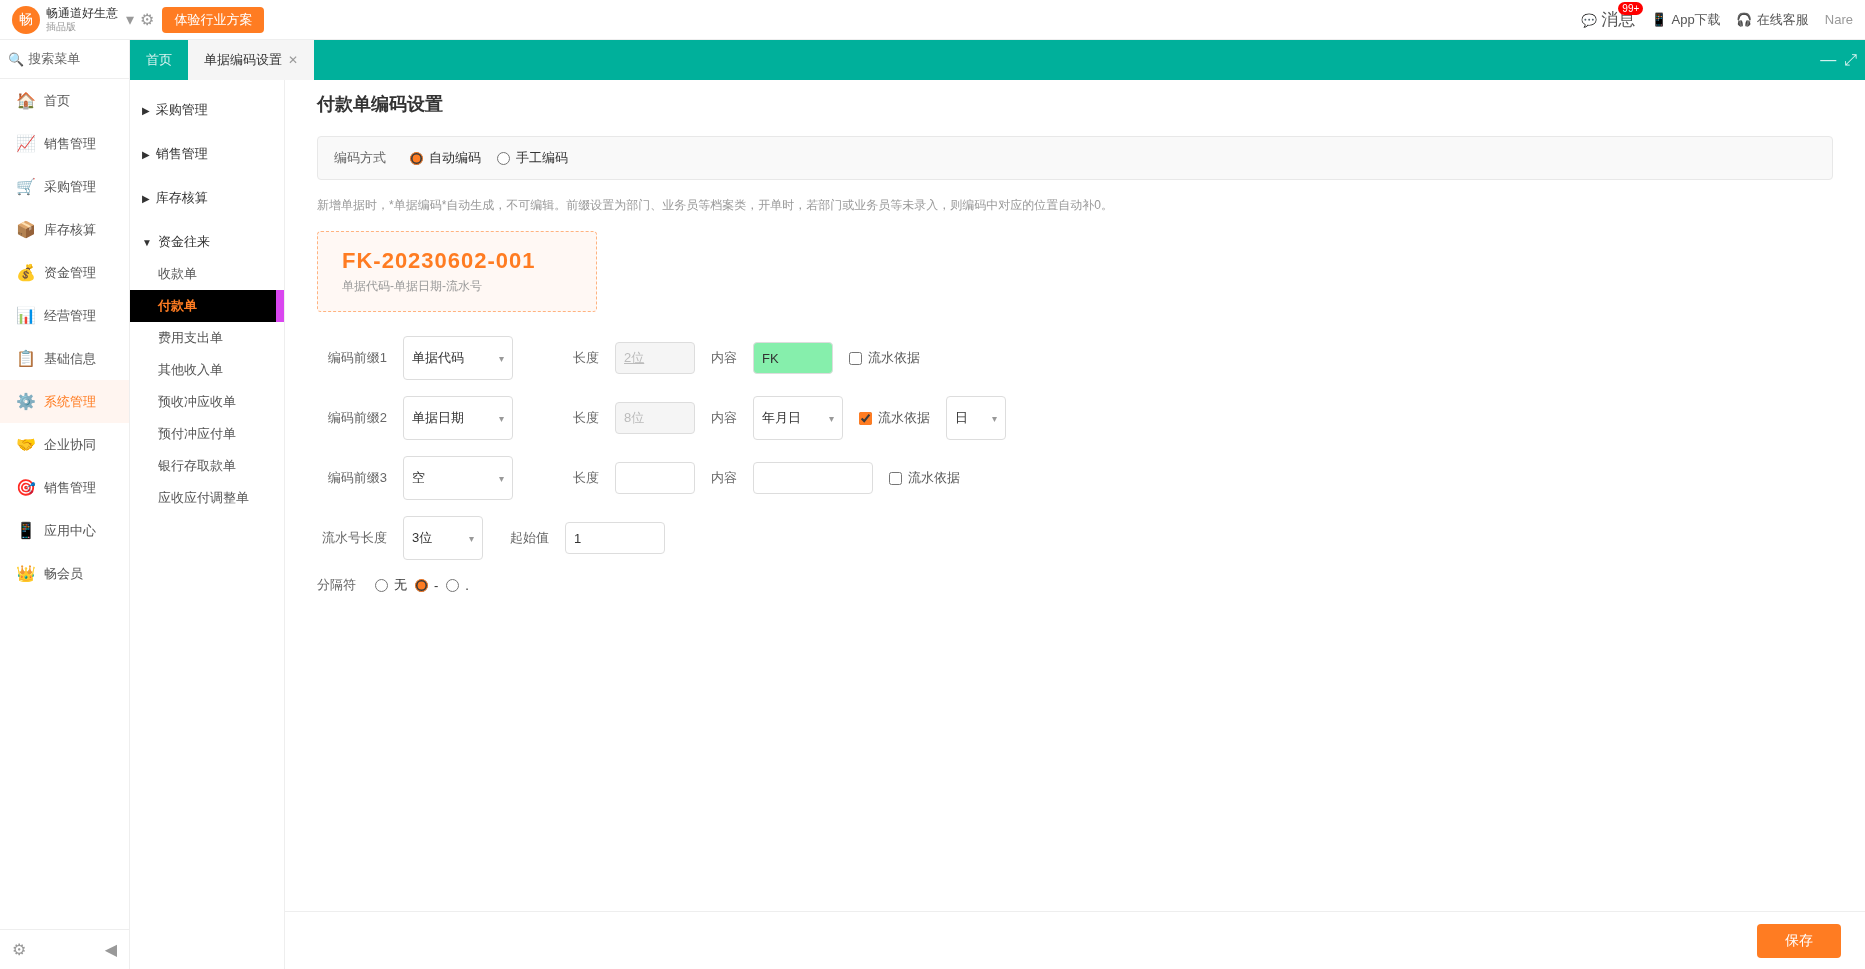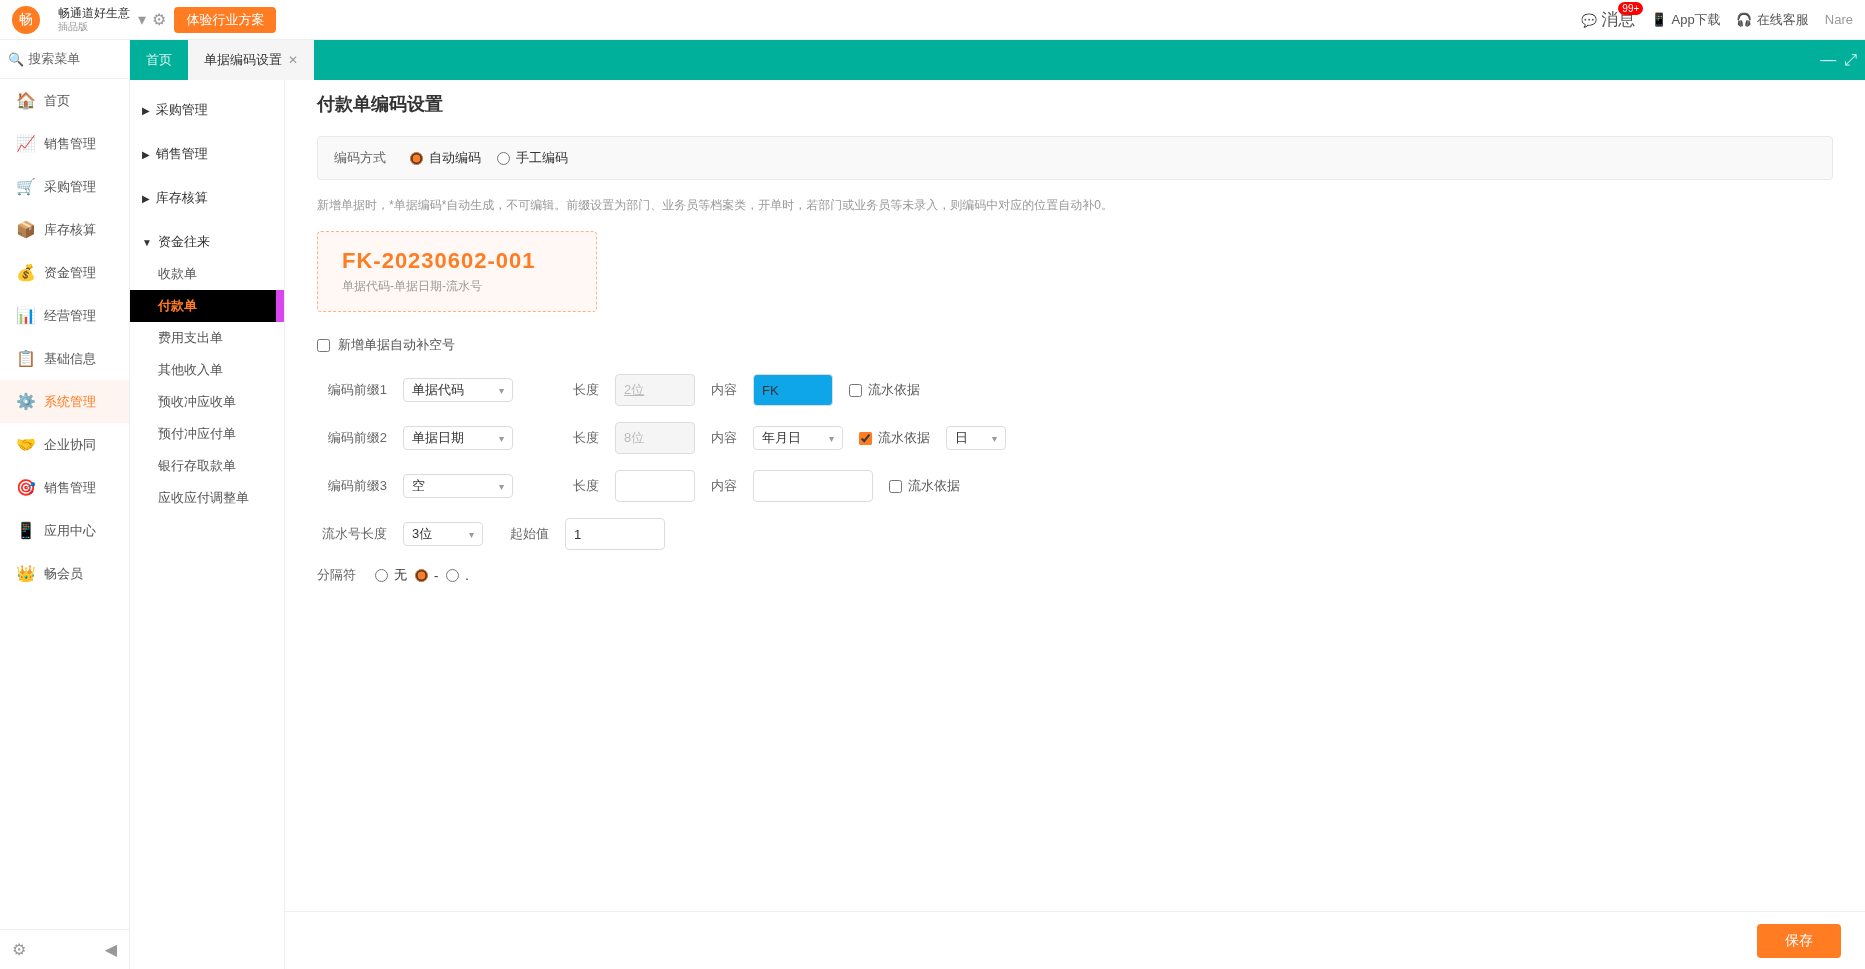--- a/index.html
+++ b/index.html
@@ -12,21 +12,21 @@
       display: flex;
       align-items: center;
       padding: 0 12px;
       border-bottom: 1px solid #eee;
       flex-shrink: 0;
       justify-content: space-between;
     }
     .topbar-left { display: flex; align-items: center; gap: 8px; }
     .topbar-brand { display: flex; align-items: center; gap: 6px; }
     .brand-logo { width: 28px; height: 28px; background: #ff7c22; border-radius: 50%; display: flex; align-items: center; justify-content: center; color: #fff; font-size: 14px; }
-    .brand-text { font-size: 12px; color: #333; line-height: 1.2; margin-left: 12px; }
+    .brand-text { font-size: 12px; color: #333; line-height: 1.2; }
     .topbar-controls { display: flex; align-items: center; gap: 6px; }
     .topbar-btn-try { background: #ff7c22; color: #fff; border: none; border-radius: 4px; padding: 4px 12px; font-size: 13px; cursor: pointer; }
     .topbar-right { display: flex; align-items: center; gap: 16px; font-size: 13px; color: #555; }
     .badge-container { position: relative; display: inline-block; }
     .badge { position: absolute; top: -6px; right: -8px; background: #f00; color: #fff; font-size: 10px; border-radius: 8px; padding: 1px 4px; }
 
     
     .main-layout { display: flex; flex: 1; overflow: hidden; }
 
     
@@ -196,21 +196,21 @@
       color: #555;
     }
     .form-row {
       display: flex;
       align-items: center;
       gap: 16px;
       margin-bottom: 16px;
     }
     .form-label { font-size: 13px; color: #666; min-width: 70px; text-align: right; }
     .form-select {
-      height: 24px;
+      height: 44px;
       border: 1px solid #ddd;
       border-radius: 4px;
       padding: 0 8px;
       font-size: 13px;
       color: #333;
       background: #fff;
       display: flex;
       align-items: center;
       justify-content: space-between;
       cursor: pointer;
@@ -444,38 +444,34 @@
             
             <div class="info-text">新增单据时，*单据编码*自动生成，不可编辑。前缀设置为部门、业务员等档案类，开单时，若部门或业务员等未录入，则编码中对应的位置自动补0。</div>
 
             
             <div class="preview-box">
               <div class="preview-code">FK-20230602-001</div>
               <div class="preview-desc">单据代码-单据日期-流水号</div>
             </div>
 
             
-            <div class="checkbox-row">
-              <input type="checkbox" style="accent-color: rgb(255, 124, 34);">
-              <span>新增单据自动补空号</span>
-            </div>
 
             
             <div class="form-row">
               <span class="form-label">编码前缀1</span>
               <div class="form-select" style="min-width:110px;">
                 <span>单据代码</span>
                 <span class="arrow">▾</span>
               </div>
               <span class="form-label">长度</span>
               <div class="form-input-inline" style="min-width:80px;color:#bbb;text-decoration:underline;">
                 <span>2位</span>
               </div>
               <span class="form-content-label">内容</span>
-              <div class="form-input-inline" style="min-width:80px;background:#0ea5e9;border-color:#ddd;">
+              <div class="form-input-inline" style="min-width:80px;background:#86efac;border-color:#ddd;">
                 <span>FK</span>
               </div>
               <div class="checkbox-inline">
                 <input type="checkbox" style="accent-color: rgb(255, 124, 34);">
                 <span>流水依据</span>
               </div>
             </div>
 
             
             <div class="form-row">

